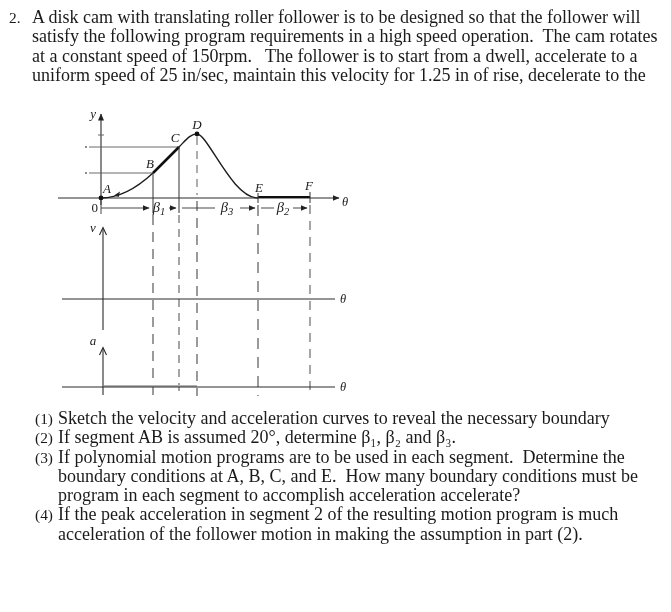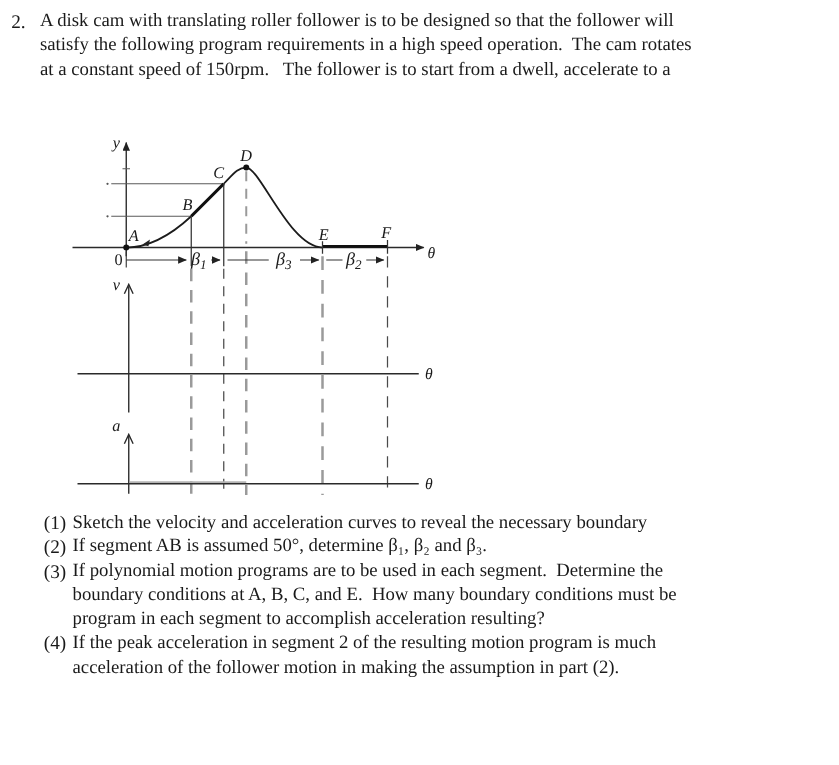--- a/index.html
+++ b/index.html
@@ -2,21 +2,21 @@
 <html><head>
 <meta charset="utf-8">
 <style>
   html,body{margin:0;padding:0;background:#ffffff;}
   .page{
     position:relative;width:671px;height:612px;background:#ffffff;
     font-family:"Liberation Serif", serif;color:#1a1a1a;overflow:hidden;
   }
   .problem{position:absolute;left:9px;top:8px;display:flex;}
   .p-marker{width:23px;font-size:15.4px;line-height:19.3px;}
-  .lines .line{white-space:pre;font-size:15px;line-height:19.3px;}
+  .lines .line{white-space:pre;font-size:18px;line-height:19.3px;}
   .questions{position:absolute;left:35px;top:409px;}
   .q{display:flex;}
   .q-marker{width:23px;font-size:15.4px;line-height:19.3px;white-space:pre;}
   .diagram{position:absolute;left:55px;top:105px;}
   
   .ax{stroke:#2a2a2a;stroke-width:1.1;fill:none;}
   .thin{stroke:#333333;stroke-width:1;fill:none;}
   .ref{stroke:#5a5a5a;stroke-width:0.9;fill:none;}
   .curve{stroke:#1c1c1c;stroke-width:1.4;fill:none;}
   .bold{stroke:#0f0f0f;stroke-width:2.5;fill:none;}
@@ -33,20 +33,21 @@
 <body>
 
 <div class="page">
 
   <div class="problem">
     <div class="p-marker">2.</div>
     <div class="lines">
       <div class="line">A disk cam with translating roller follower is to be designed so that the follower will</div>
       <div class="line">satisfy the following program requirements in a high speed operation.  The cam rotates</div>
       <div class="line">at a constant speed of 150rpm.   The follower is to start from a dwell, accelerate to a</div>
+      <div class="line">uniform speed of 25 in/sec, maintain this velocity for 1.25 in of rise, decelerate to the</div>
     </div>
   </div>
 
   <svg class="diagram" width="320" height="300" viewBox="0 0 320 300">
     <defs>
       <marker id="arrow" markerUnits="userSpaceOnUse" markerWidth="8" markerHeight="7" refX="6.5" refY="3" orient="auto">
         <path d="M0,0 L7,3 L0,6 Z" fill="#222"></path>
       </marker>
     </defs>
 
@@ -132,29 +133,29 @@
   <div class="questions">
     <div class="q">
       <div class="q-marker">(1)</div>
       <div class="lines">
         <div class="line">Sketch the velocity and acceleration curves to reveal the necessary boundary</div>
       </div>
     </div>
     <div class="q">
       <div class="q-marker">(2)</div>
       <div class="lines">
-        <div class="line">If segment AB is assumed 50°, determine β₁, β₂ and β₃.</div>
+        <div class="line">If segment AB is assumed 20°, determine β₁, β₂ and β₃.</div>
       </div>
     </div>
     <div class="q">
       <div class="q-marker">(3)</div>
       <div class="lines">
         <div class="line">If polynomial motion programs are to be used in each segment.  Determine the</div>
         <div class="line">boundary conditions at A, B, C, and E.  How many boundary conditions must be</div>
-        <div class="line">program in each segment to accomplish acceleration resulting?</div>
+        <div class="line">program in each segment to accomplish acceleration accelerate?</div>
       </div>
     </div>
     <div class="q">
       <div class="q-marker">(4)</div>
       <div class="lines">
         <div class="line">If the peak acceleration in segment 2 of the resulting motion program is much</div>
         <div class="line">acceleration of the follower motion in making the assumption in part (2).</div>
       </div>
     </div>
   </div>

